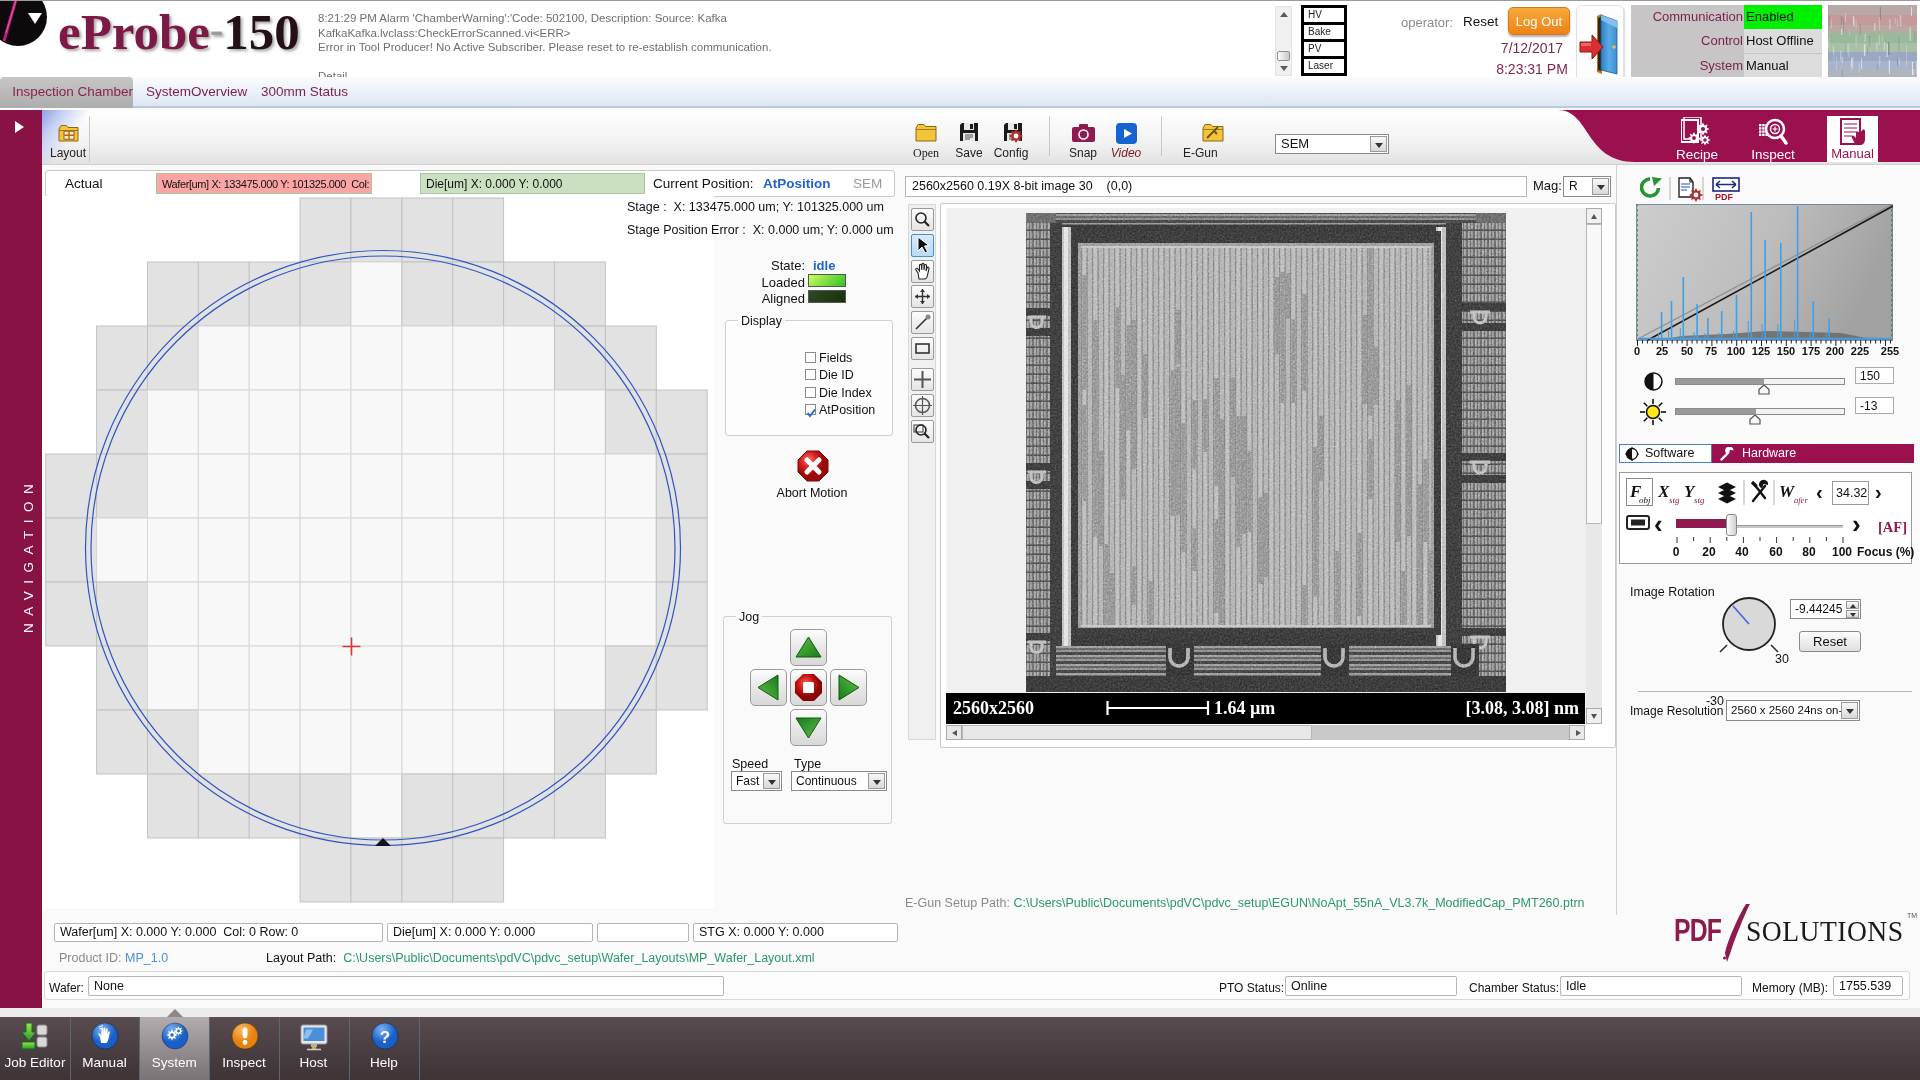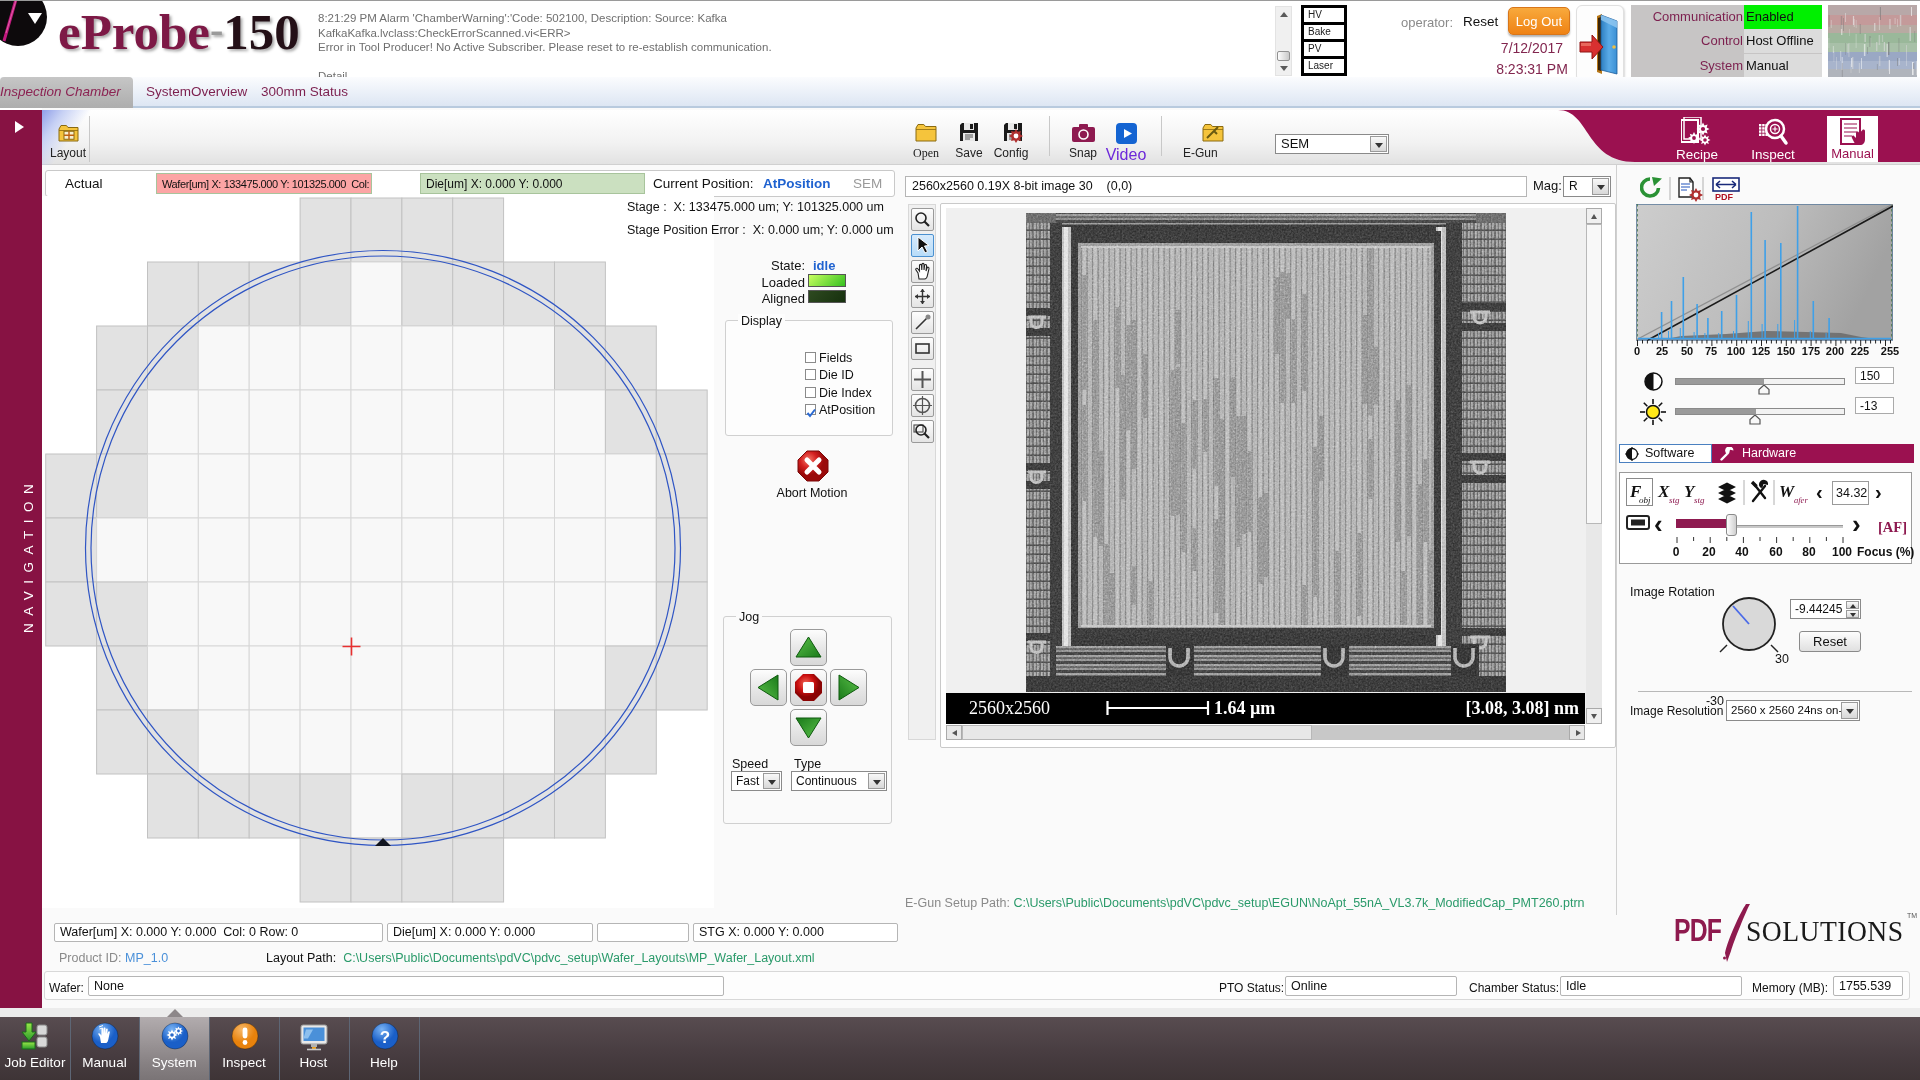--- a/index.html
+++ b/index.html
@@ -122,21 +122,21 @@
       <rect x="20.5" y="38" width="0.9" height="14" fill="#d8d8d8" opacity="0.55"></rect>
       <rect x="86.3" y="26" width="0.8" height="11" fill="#777777" opacity="0.39"></rect>
       <rect x="48.1" y="37" width="1.3" height="9" fill="#d8d8d8" opacity="0.61"></rect>
       <rect x="13.9" y="58" width="0.6" height="14" fill="#777777" opacity="0.60"></rect>
       <rect x="27.8" y="15" width="0.6" height="8" fill="#d8d8d8" opacity="0.75"></rect>
       <rect x="69.2" y="14" width="0.7" height="8" fill="#ffffff" opacity="0.38"></rect>
       <rect x="70.3" y="33" width="1.2" height="14" fill="#777777" opacity="0.31"></rect>
     </svg>
   </div>
 <div class="abs" style="left:0;top:77px;width:1920px;height:31px;background:linear-gradient(#fbfcfe,#dde6f3);border-bottom:2px solid #b8cade;">
-    <div class="abs" style="left:0;top:0;width:133px;height:31px;background:linear-gradient(#c6c6c6,#adadad);border-radius:4px 4px 0 0;color:#8b2252;font-size:13.5px;text-align:left;line-height:30px;font-style:italic;">Inspection Chamber</div>
+    <div class="abs" style="left:0;top:0;width:133px;height:31px;background:linear-gradient(#c6c6c6,#adadad);border-radius:4px 4px 0 0;color:#8b2252;font-size:13.5px;text-align:right;line-height:30px;">Inspection Chamber</div>
     <div class="abs" style="left:146px;top:0;width:93px;color:#7c1f4e;font-size:13.5px;line-height:30px;">SystemOverview</div>
     <div class="abs" style="left:261px;top:0;width:90px;color:#7c1f4e;font-size:13.5px;line-height:30px;">300mm Status</div>
   </div>
 <div class="abs" style="left:0;top:110px;width:42px;height:898px;background:#871243;">
     <div class="abs" style="left:15px;top:11px;width:0;height:0;border-top:6px solid transparent;border-bottom:6px solid transparent;border-left:9px solid #fff;"></div>
     <div class="abs" style="left:21px;top:523px;color:#fff;font-size:13.5px;letter-spacing:7.5px;transform:rotate(-90deg);transform-origin:0 0;white-space:nowrap;">NAVIGATION</div>
   </div>
 <div class="abs" style="left:42px;top:110px;width:1878px;height:55px;background:linear-gradient(#ffffff,#f2f2f2 60%,#e2e2e2);border-bottom:1px solid #d0d0d0;"></div>
 <div class="abs" style="left:42px;top:110px;width:60px;height:55px;background:linear-gradient(125deg,#8f9ee8 0%,#c6d0f4 22%,rgba(255,255,255,0) 50%);"></div>
 <div class="abs" style="left:48px;top:118px;width:40px;height:44px;text-align:center;">
@@ -187,21 +187,21 @@
       <rect x="7" y="0" width="9" height="5" rx="1" fill="#8e1a50"></rect>
       <circle cx="11.5" cy="10.5" r="4.5" fill="none" stroke="#fff" stroke-width="1.6"></circle>
     </svg>
     <div class="abs" style="left:-6px;top:28px;width:54px;font-size:12px;color:#222;">Snap</div>
   </div>
 <div class="abs" style="left:1105px;top:118px;width:42px;height:44px;text-align:center;">
     <svg class="abs" style="left:11px;top:5px" width="21" height="21">
       <rect x="0" y="0" width="21" height="21" rx="4" fill="#1464d2"></rect>
       <polygon points="8,6 16,10.5 8,15" fill="#fff"></polygon>
     </svg>
-    <div class="abs" style="left:-6px;top:28px;width:54px;font-size:16px;color:#6d28d9;">Video</div>
+    <div class="abs" style="left:-6px;top:28px;width:54px;font-size:12px;color:#7f1d1d;font-style:italic;">Video</div>
   </div>
 <div class="abs" style="left:1161px;top:116px;width:1px;height:40px;background:#c8c8c8;"></div>
 <div class="abs" style="left:1166px;top:118px;width:42px;height:44px;text-align:left;margin-left:23px;">
     <svg class="abs" style="left:13px;top:6px" width="23" height="20">
       <path d="M1 4 L1 17 L21 17 L21 2.5 L10.5 2.5 L8.82 0.5 L3 0.5 L1 4 Z" fill="#f5c43c" stroke="#8a6a10" stroke-width="1"></path>
       <path d="M1 5.5 L21 5.5" stroke="#8a6a10" stroke-width="0.8"></path>
     </svg>
     <svg class="abs" style="left:16px;top:8px" width="16" height="14">
       <path d="M2 12 L11 3 M11 3 l2 -2 M9 5 l3 3" stroke="#6a5a10" stroke-width="2" fill="none"></path>
     </svg>
@@ -653,21 +653,21 @@
     <rect x="140" y="431" width="28" height="32" fill="#1e1e1e"></rect>
     <path d="M144 435 v9 a9 9 0 0 0 18 0 v-9" stroke="#a8a8a8" stroke-width="3.5" fill="none"></path>
     <rect x="295" y="431" width="28" height="32" fill="#1e1e1e"></rect>
     <path d="M299 435 v9 a9 9 0 0 0 18 0 v-9" stroke="#a8a8a8" stroke-width="3.5" fill="none"></path>
     <rect x="425" y="431" width="28" height="32" fill="#1e1e1e"></rect>
     <path d="M429 435 v9 a9 9 0 0 0 18 0 v-9" stroke="#a8a8a8" stroke-width="3.5" fill="none"></path>
     <rect width="480" height="479" filter="url(#nz)" opacity="0.7" style="mix-blend-mode:overlay"></rect>
     <rect width="480" height="479" filter="url(#nz)" opacity="0.3"></rect>
   </svg>
 <div class="abs" style="left:946px;top:693px;width:639px;height:31px;background:#000;color:#fff;">
-    <div class="abs ser" style="left:23px;top:5px;font-size:18px;font-weight:normal;">2560x2560</div>
+    <div class="abs ser" style="left:7px;top:5px;font-size:18px;font-weight:bold;">2560x2560</div>
     <svg class="abs" style="left:160px;top:7px" width="108" height="16">
       <path d="M1.5 1 L1.5 15 M1.5 8 L102 8 M102 1 L102 15" stroke="#fff" stroke-width="2.2"></path>
     </svg>
     <div class="abs ser" style="left:268px;top:5px;font-size:18px;font-weight:bold;">1.64 µm</div>
     <div class="abs ser" style="right:6px;top:5px;font-size:18px;font-weight:bold;">[3.08, 3.08] nm</div>
   </div>
 <div class="abs" style="left:946px;top:725px;width:639px;height:15px;background:#c8c8c8;">
     <div class="abs" style="left:0;top:0;width:16px;height:15px;background:#e8e8e8;border:1px solid #aaa;">
       <div class="abs" style="left:5px;top:4px;width:0;height:0;border-top:3.5px solid transparent;border-bottom:3.5px solid transparent;border-right:5px solid #555;"></div>
     </div>

